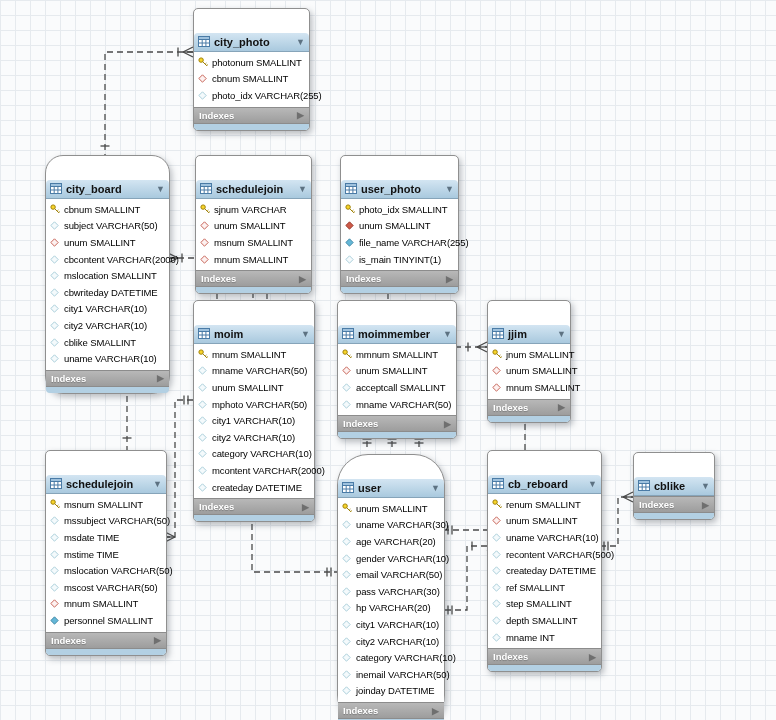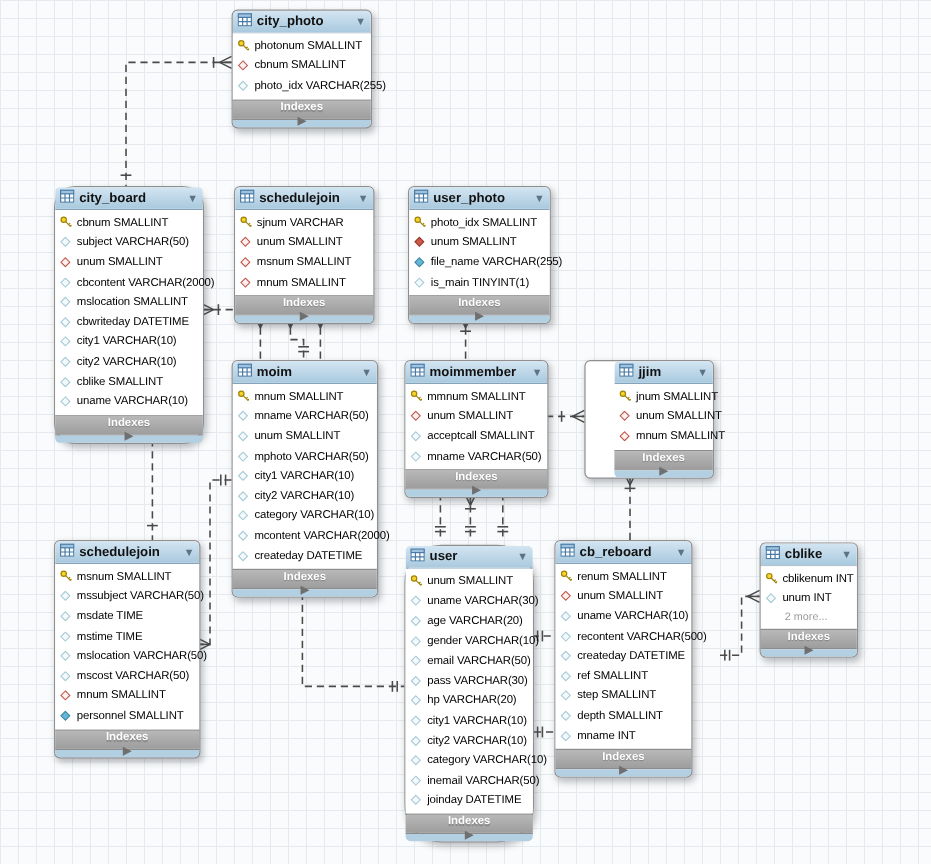--- a/index.html
+++ b/index.html
@@ -25,40 +25,40 @@
     box-shadow:2px 3px 6px rgba(60,70,80,.35);
     font-size:9.5px;
   }
   .tbl-header{
     display:flex;align-items:center;gap:4px;
     height:18px;padding:0 4px;
     background:linear-gradient(to bottom,#d3e5f2,#a9c9de);
     border-bottom:1px solid #86a4b9;
     border-radius:4px 4px 0 0;
     cursor:move;
+    margin-top:24px;
   }
   .tbl-title{font-weight:bold;font-size:11px;color:#111;white-space:nowrap;flex:1;}
   .hdr-arrow{color:#5d7282;font-size:9px;line-height:1;}
   .tbl-body{padding:2px 0 3px 0;background:#fff;}
   .frow{
     display:flex;align-items:center;gap:4px;
     height:16.6px;padding:0 4px;white-space:nowrap;color:#000;
   }
   .frow .ficon{width:10px;height:10px;flex:0 0 10px;display:flex;align-items:center;}
   .ftext{letter-spacing:-0.1px;}
   .more-row{height:14px;padding:0 0 0 20px;color:#9a9a9a;font-size:9px;display:flex;align-items:center;}
   .idx-bar{
     display:flex;align-items:center;justify-content:space-between;
     height:15px;padding:0 5px;
     background:linear-gradient(to bottom,#b8b8b8,#9d9d9d);
     border-top:1px solid #8c8c8c;border-bottom:1px solid #8c8c8c;
     color:#fff;font-weight:bold;font-size:9.5px;
     text-shadow:0 1px 1px rgba(0,0,0,.25);
     cursor:pointer;
-    flex-direction:column;
   }
   .idx-arrow{color:#6f6f6f;font-size:9px;text-shadow:none;}
   .tbl-footer{height:6px;background:#b3d0e3;border-radius:0 0 4px 4px;}
 </style>
 </head>
 <body>
 
 <div id="canvas">
   <svg id="wires">
       <g stroke="#4a4a4a" stroke-width="1.3" fill="none">
@@ -645,21 +645,21 @@
           </span>
           <span class="ftext">mname VARCHAR(50)</span>
         </div>
       </div>
       <div class="idx-bar">
         <span>Indexes</span>
         <span class="idx-arrow">▶</span>
       </div>
       <div class="tbl-footer"></div>
     </div>
-    <div class="tbl" style="left: 487px; top: 300px; width: 82px; padding-left: 24px;">
+    <div class="tbl" style="left: 487px; top: 300px; width: 82px;">
       <div class="tbl-header">
         <span><svg width="12" height="11" viewBox="0 0 12 11">
             <rect x="0.5" y="0.5" width="11" height="10" fill="#ffffff" stroke="#4a7ba6"></rect>
             <rect x="0.5" y="0.5" width="11" height="3" fill="#9fc2de" stroke="#4a7ba6"></rect>
             <path d="M0.5 7 H11.5 M4.2 3.5 V10.5 M7.9 3.5 V10.5" stroke="#4a7ba6" fill="none"></path>
           </svg></span>
         <span class="tbl-title">jjim</span>
         <span class="hdr-arrow">▼</span>
       </div>
       <div class="tbl-body">
@@ -892,21 +892,21 @@
           </span>
           <span class="ftext">joinday DATETIME</span>
         </div>
       </div>
       <div class="idx-bar">
         <span>Indexes</span>
         <span class="idx-arrow">▶</span>
       </div>
       <div class="tbl-footer"></div>
     </div>
-    <div class="tbl" style="left: 462px; top: 450px; width: 113px;">
+    <div class="tbl" style="left: 487px; top: 450px; width: 113px;">
       <div class="tbl-header">
         <span><svg width="12" height="11" viewBox="0 0 12 11">
             <rect x="0.5" y="0.5" width="11" height="10" fill="#ffffff" stroke="#4a7ba6"></rect>
             <rect x="0.5" y="0.5" width="11" height="3" fill="#9fc2de" stroke="#4a7ba6"></rect>
             <path d="M0.5 7 H11.5 M4.2 3.5 V10.5 M7.9 3.5 V10.5" stroke="#4a7ba6" fill="none"></path>
           </svg></span>
         <span class="tbl-title">cb_reboard</span>
         <span class="hdr-arrow">▼</span>
       </div>
       <div class="tbl-body">
@@ -995,41 +995,19 @@
     <div class="tbl" style="left: 633px; top: 452px; width: 80px;">
       <div class="tbl-header">
         <span><svg width="12" height="11" viewBox="0 0 12 11">
             <rect x="0.5" y="0.5" width="11" height="10" fill="#ffffff" stroke="#4a7ba6"></rect>
             <rect x="0.5" y="0.5" width="11" height="3" fill="#9fc2de" stroke="#4a7ba6"></rect>
             <path d="M0.5 7 H11.5 M4.2 3.5 V10.5 M7.9 3.5 V10.5" stroke="#4a7ba6" fill="none"></path>
           </svg></span>
         <span class="tbl-title">cblike</span>
         <span class="hdr-arrow">▼</span>
       </div>
-      <div class="tbl-body">
-        <div class="frow">
-          <span class="ficon">
-            <svg width="10" height="10" viewBox="0 0 10 10">
-              <g stroke="#a08207" stroke-width="1" fill="#f7d42a">
-                <circle cx="3.1" cy="3.1" r="2.2"></circle>
-                <path d="M4.7 4.7 L8.8 8.8 M7.2 7.2 L8.4 6 M8.8 8.8 L9.4 7.4" fill="none"></path>
-              </g>
-            </svg>
-          </span>
-          <span class="ftext">cblikenum INT</span>
-        </div>
-        <div class="frow">
-          <span class="ficon">
-            <svg width="9" height="9" viewBox="0 0 10 10">
-              <polygon points="5,0.9 9.1,5 5,9.1 0.9,5" fill="#f4fafc" stroke="#a3c9d6" stroke-width="1"></polygon>
-            </svg>
-          </span>
-          <span class="ftext">unum INT</span>
-        </div>
-        <div class="more-row">2 more...</div>
-      </div>
       <div class="idx-bar">
         <span>Indexes</span>
         <span class="idx-arrow">▶</span>
       </div>
       <div class="tbl-footer"></div>
     </div>
   </div>
 
 </body></html>

